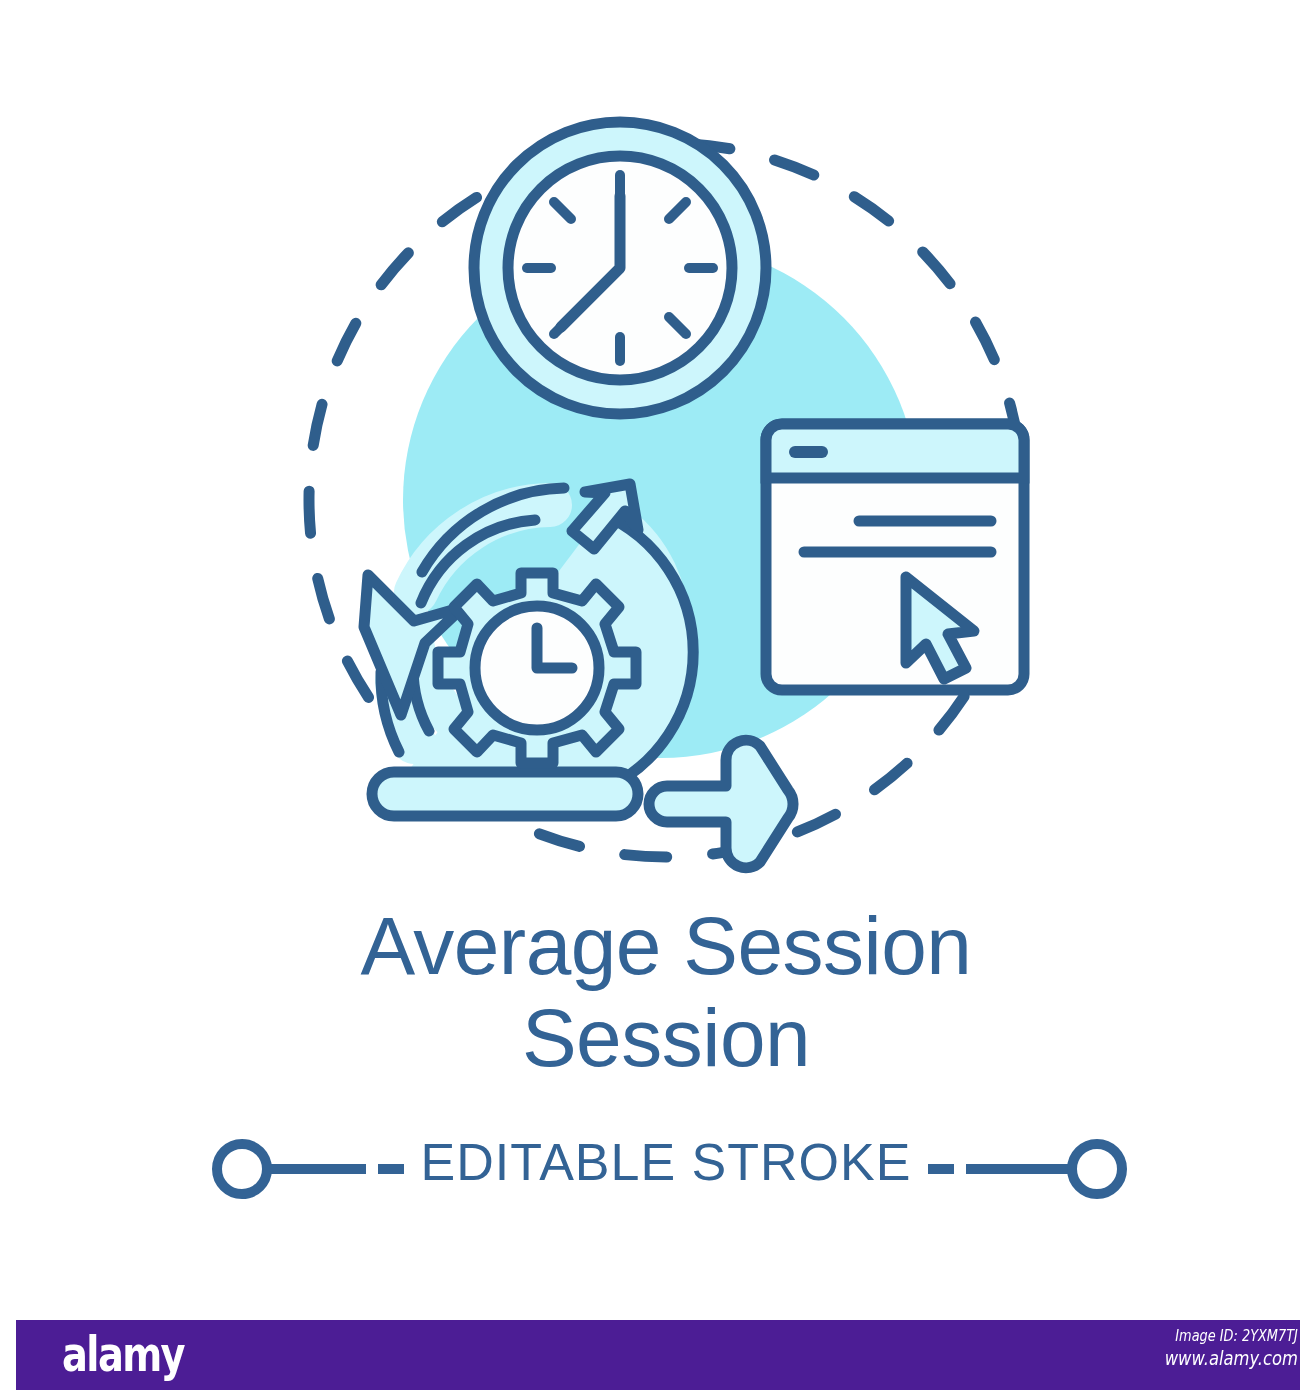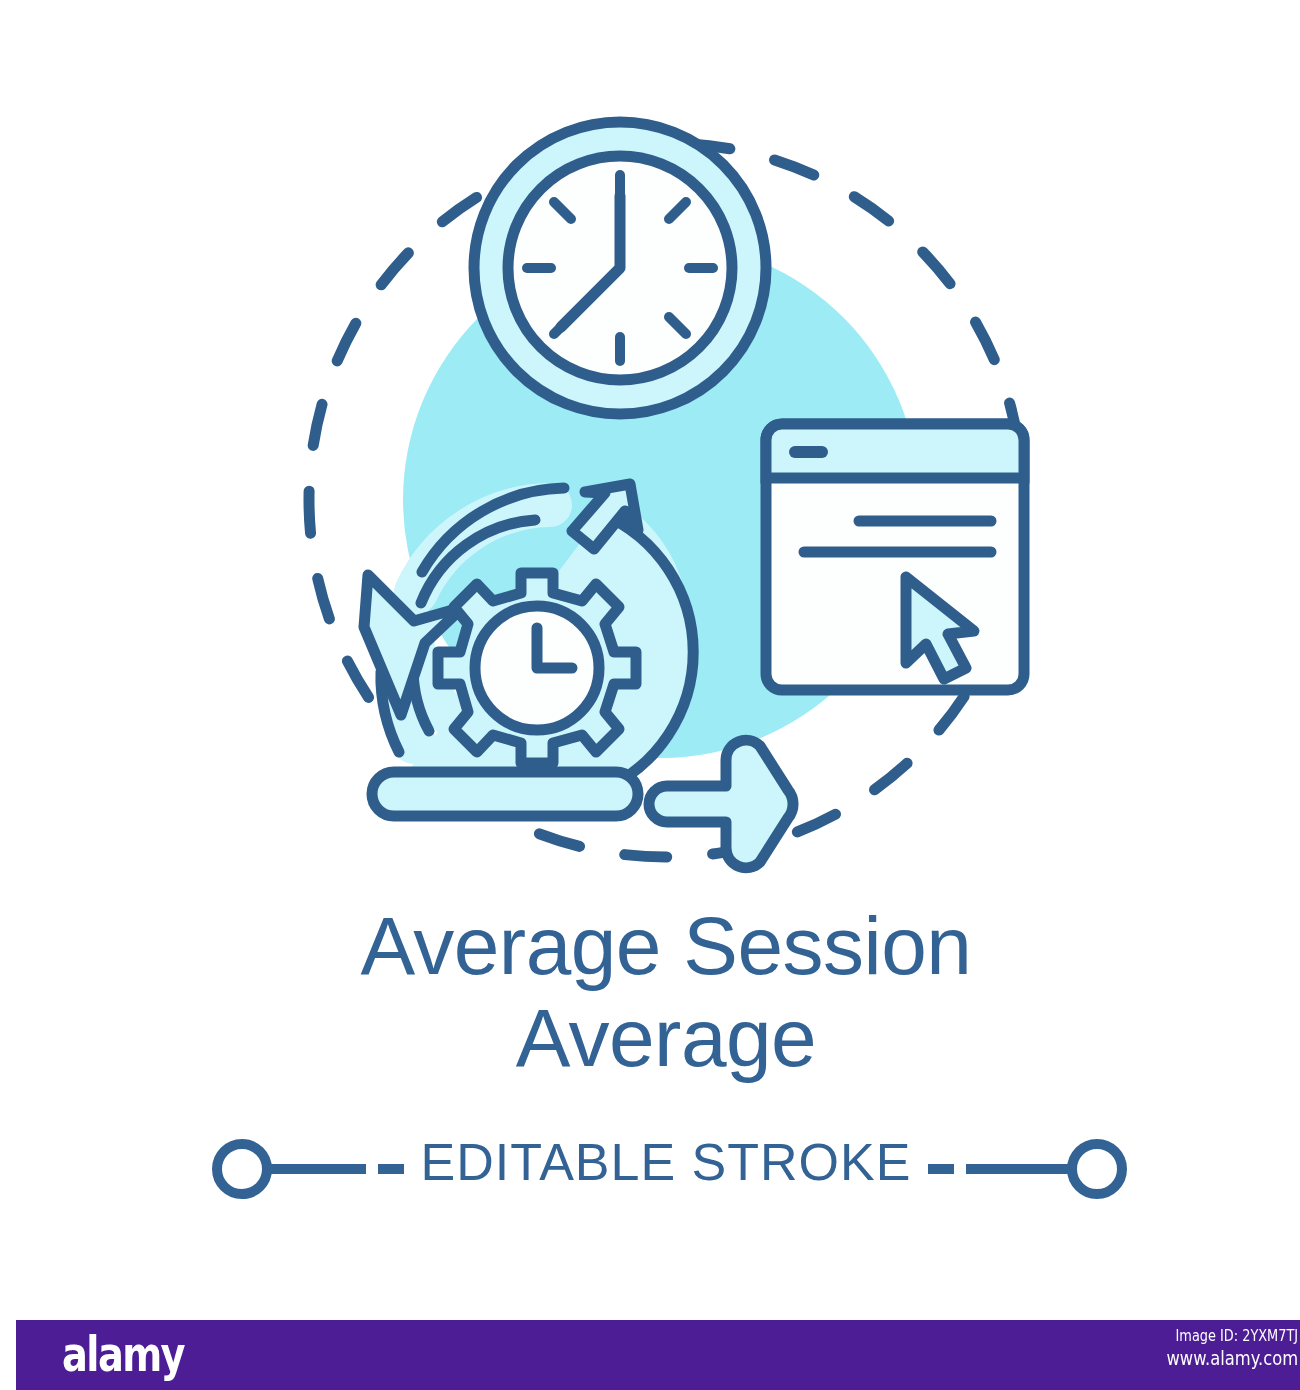--- a/index.html
+++ b/index.html
@@ -92,20 +92,21 @@
     transform: scaleX(0.80);
     transform-origin: left top;
   }
   #wm-right {
     position: absolute;
     right: 18px;
     top: 6px;
     text-align: right;
     color: #ffffff;
     font-family: "DejaVu Sans", sans-serif;
+    font-style: italic;
   }
   #wm-image-id {
     font-size: 15px;
     line-height: 20px;
     transform: scaleX(0.86);
     transform-origin: right top;
   }
   #wm-url {
     font-size: 19px;
     line-height: 24px;
@@ -217,21 +218,21 @@
           <path d="M521 628 L521 668 L556 668" fill="none" stroke="#2F5E8C" stroke-width="11" stroke-linecap="round" stroke-linejoin="round"></path>
         </g>
       </g>
 
     </svg>
   </div>
 
   <div id="title-block">
     <div id="concept-title">
       <span>Average Session</span><br>
-      <span>Average</span>
+      <span>Session</span>
     </div>
   </div>
 
   <svg id="editable-bar" width="1300" height="84" viewBox="0 0 1300 84" xmlns="http://www.w3.org/2000/svg">
     <circle cx="226" cy="41" r="25" fill="none" stroke="#336395" stroke-width="10"></circle>
     <line x1="254" y1="41" x2="350" y2="41" stroke="#336395" stroke-width="10"></line>
     <line x1="362" y1="41" x2="388" y2="41" stroke="#336395" stroke-width="10"></line>
     <line x1="912" y1="41" x2="938" y2="41" stroke="#336395" stroke-width="10"></line>
     <line x1="950" y1="41" x2="1056" y2="41" stroke="#336395" stroke-width="10"></line>
     <circle cx="1081" cy="41" r="25" fill="none" stroke="#336395" stroke-width="10"></circle>

